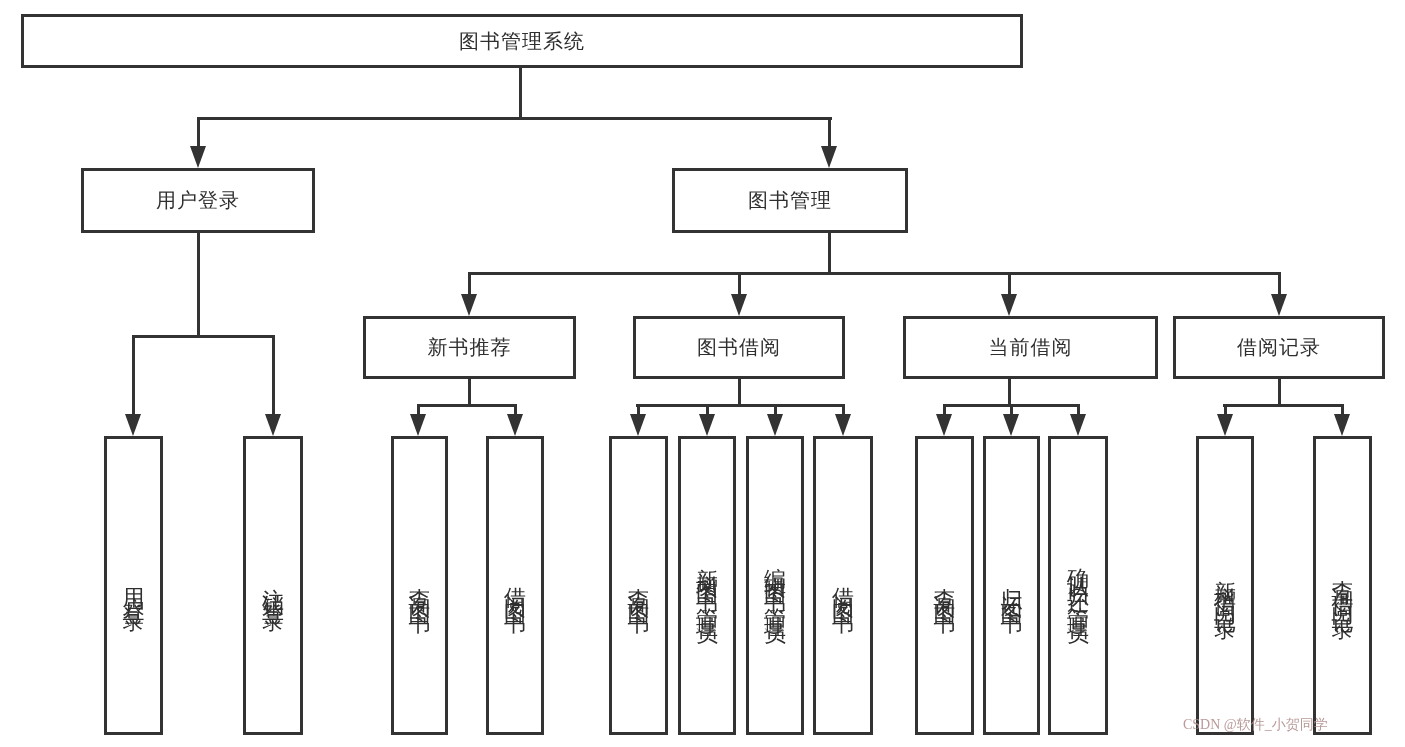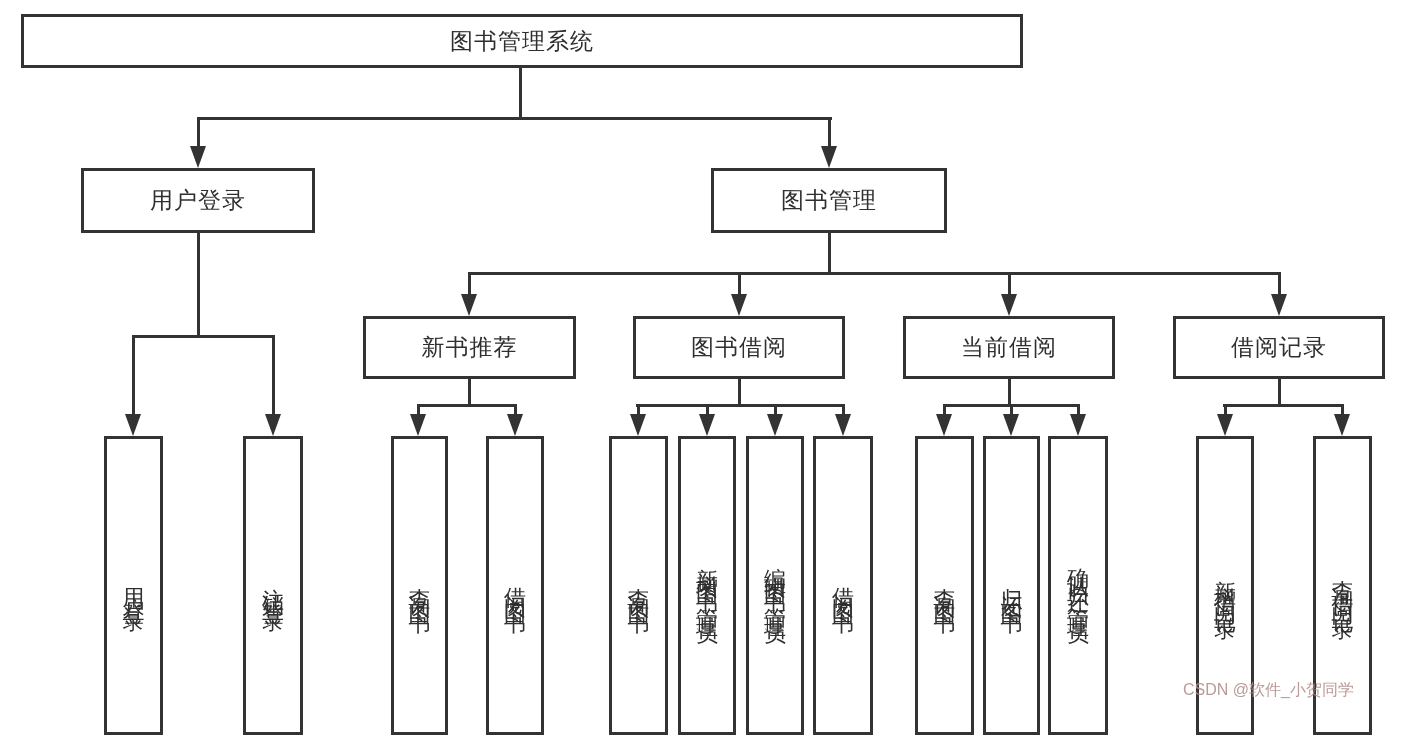--- a/index.html
+++ b/index.html
@@ -2,57 +2,57 @@
 <html style="--line: #333333; --text: #2f2f2f; --wm: #b28e8e;"><head>
 <meta charset="utf-8">
 <style>
   :root { --line:#333333; --text:#2f2f2f; --wm:#b28e8e; }
   * { margin:0; padding:0; box-sizing:border-box; }
   body { background:#ffffff; font-family:"Liberation Sans", sans-serif; }
   .canvas { position:relative; width:1405px; height:747px; background:#ffffff; overflow:hidden; }
 
   .box { position:absolute; border:3px solid var(--line); background:#fff;
          display:flex; align-items:center; justify-content:center;
-         color:var(--text); font-size:23px; letter-spacing:1px; }
+         color:var(--text); font-size:20px; letter-spacing:1px; }
   .vbox { font-size:22px; }
   .vbox .vtext { writing-mode:vertical-rl; text-orientation:mixed;
                  letter-spacing:8px; line-height:1; }
 
   .hline, .vline { position:absolute; background:var(--line); }
   .hline { height:3px; }
   .vline { width:3px; }
 
   .arrowhead { position:absolute; width:0; height:0;
                border-left:8px solid transparent; border-right:8px solid transparent;
                border-top:22px solid var(--line); }
 
-  .watermark { position:absolute; left:1183px; top:680px; width:222px;
-               font-size:16px; color:var(--wm); opacity:.9; white-space:nowrap;
-               z-index:10; }
+  .watermark { position:absolute; left:1183px; top:716px; width:222px;
+               font-size:14px; color:var(--wm); opacity:.9; white-space:nowrap;
+               z-index:10;font-family:Liberation Serif, serif; }
 </style>
 </head>
 <body>
 
 <div class="canvas">
 
   <div class="box" style="left:21px; top:14px; width:1002px; height:54px;">
     <span>图书管理系统</span>
   </div>
 
   <div class="vline" style="left:519px; top:68px; height:52px;"></div>
   <div class="hline" style="left:197px; top:117px; width:635px;"></div>
   <div class="vline" style="left:197px; top:117px; height:33px;"></div>
   <div class="arrowhead" style="left:190px; top:146px;"></div>
   <div class="vline" style="left:828px; top:117px; height:33px;"></div>
   <div class="arrowhead" style="left:821px; top:146px;"></div>
 
   <div class="box" style="left:81px; top:168px; width:234px; height:65px;">
     <span>用户登录</span>
   </div>
-  <div class="box" style="left:711px; top:168px; width:236px; height:65px;">
+  <div class="box" style="left:672px; top:168px; width:236px; height:65px;">
     <span>图书管理</span>
   </div>
 
   <div class="vline" style="left:197px; top:233px; height:105px;"></div>
   <div class="hline" style="left:132px; top:335px; width:143px;"></div>
   <div class="vline" style="left:132px; top:335px; height:82px;"></div>
   <div class="arrowhead" style="left:125px; top:414px;"></div>
   <div class="vline" style="left:272px; top:335px; height:82px;"></div>
   <div class="arrowhead" style="left:265px; top:414px;"></div>
 
@@ -66,21 +66,21 @@
   <div class="arrowhead" style="left:1001px; top:294px;"></div>
   <div class="vline" style="left:1278px; top:272px; height:24px;"></div>
   <div class="arrowhead" style="left:1271px; top:294px;"></div>
 
   <div class="box" style="left:633px; top:316px; width:212px; height:63px;">
     <span>图书借阅</span>
   </div>
   <div class="box" style="left:363px; top:316px; width:213px; height:63px;">
     <span>新书推荐</span>
   </div>
-  <div class="box" style="left:903px; top:316px; width:212px; height:63px;">
+  <div class="box" style="left:903px; top:316px; width:255px; height:63px;">
     <span>当前借阅</span>
   </div>
   <div class="box" style="left:1173px; top:316px; width:212px; height:63px;">
     <span>借阅记录</span>
   </div>
 
   <div class="vline" style="left:468px; top:379px; height:28px;"></div>
   <div class="hline" style="left:417px; top:404px; width:100px;"></div>
   <div class="vline" style="left:417px; top:404px; height:14px;"></div>
   <div class="arrowhead" style="left:410px; top:414px;"></div>

